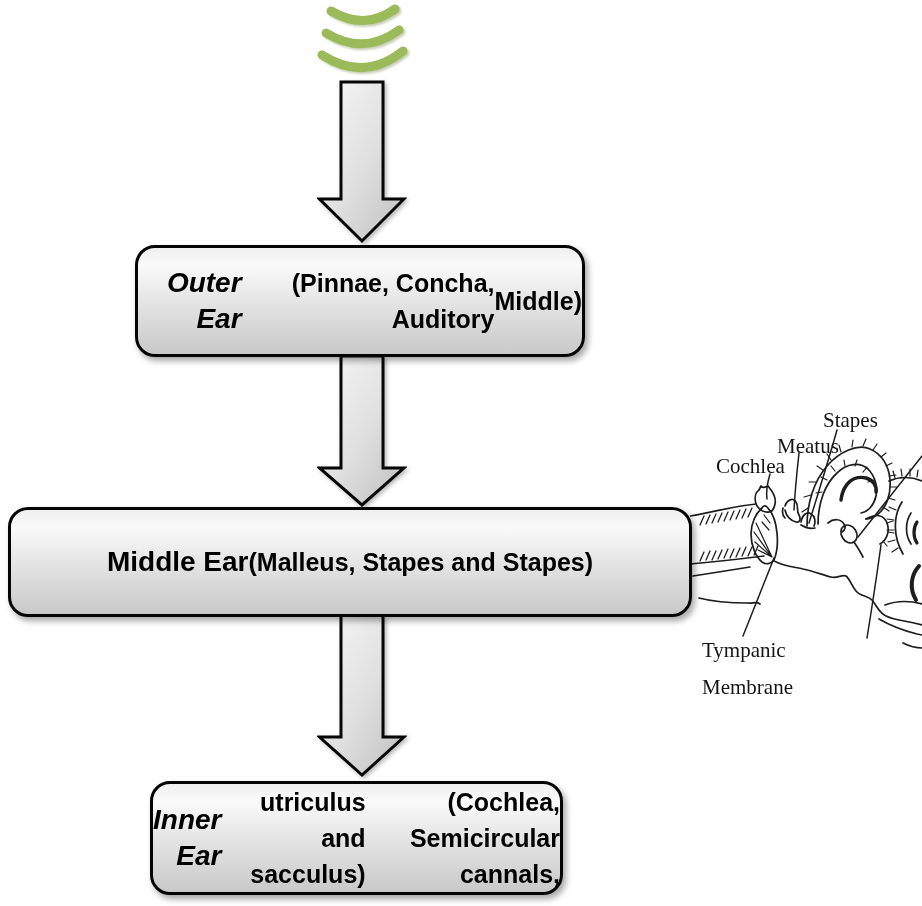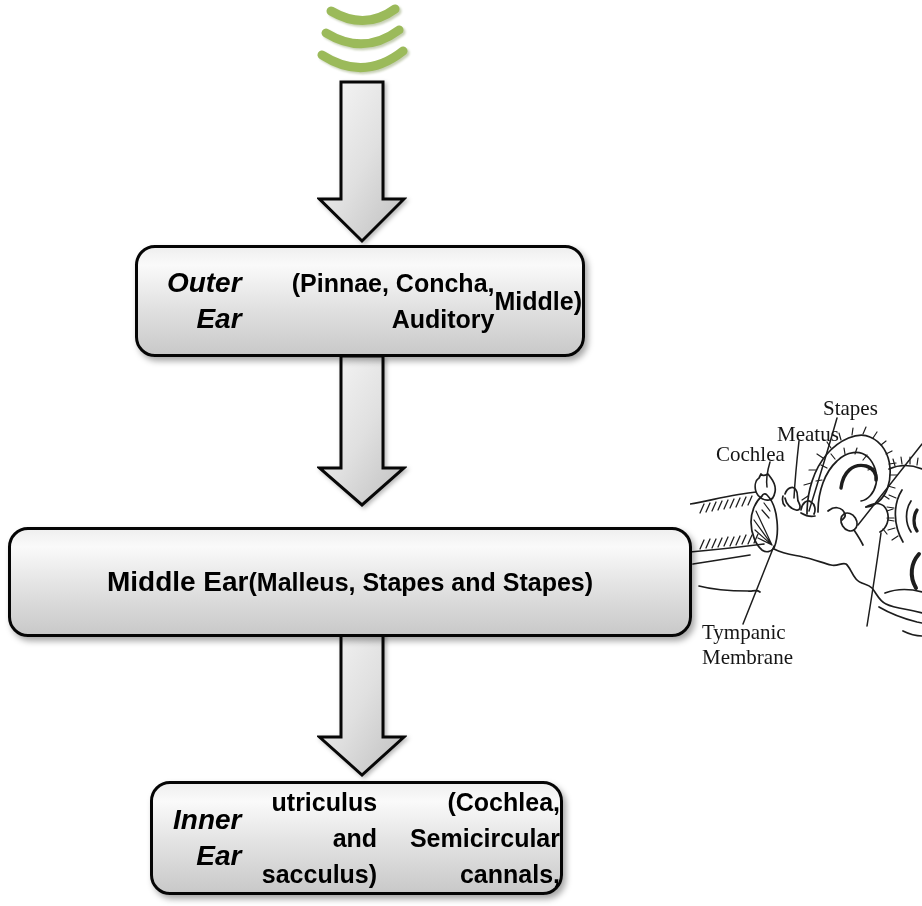--- a/index.html
+++ b/index.html
@@ -18,33 +18,33 @@
   
   .flow-box{
     position:absolute;z-index:2;box-sizing:border-box;
     border:3px solid #050505;border-radius:20px;
     background:linear-gradient(180deg,#efefef 0%,#fafafa 16%,#e2e2e2 55%,#c9c9c9 100%);
     box-shadow:3px 4px 6px rgba(0,0,0,.35);
     display:flex;flex-direction:row;justify-content:center;align-items:center;
     text-align:right;color:#000;font-weight:700;
   }
   #box-outer-ear {left:135px;top:245px;width:450px;height:112px;}
-  #box-middle-ear{left:8px;  top:507px;width:684px;height:110px;margin-top:20px;}
-  #box-inner-ear {left:150px;top:781px;width:413px;height:114px;padding-left:20px;}
+  #box-middle-ear{left:8px;  top:507px;width:684px;height:110px;}
+  #box-inner-ear {left:150px;top:781px;width:413px;height:114px;}
   .box-title{font-size:28px;line-height:36px;}
   .box-title.italic{font-style:italic;}
   .box-sub{font-size:25px;line-height:36px;}
   
-  #ear-figure{position:absolute;left:690px;top:384px;width:232px;height:300px;z-index:1;}
+  #ear-figure{position:absolute;left:690px;top:396px;width:232px;height:300px;z-index:1;}
   #ear-art{position:absolute;left:0;top:0;}
   .ear-label{
     position:absolute;font-family:"Liberation Serif",serif;font-size:21px;line-height:25px;
     color:#151515;white-space:nowrap;
   }
-  #label-tympanic{white-space:normal;width:112px;line-height:25px;}
+  #label-tympanic{white-space:normal;width:112px;line-height:37px;}
 </style>
 </head>
 <body>
 
 <div id="stage">
 
   <svg width="0" height="0" style="position:absolute" aria-hidden="true">
     <defs>
       <linearGradient id="arrowGrad" x1="0" y1="0" x2="0.9" y2="1">
         <stop offset="0" stop-color="#f8f8f8"></stop>

